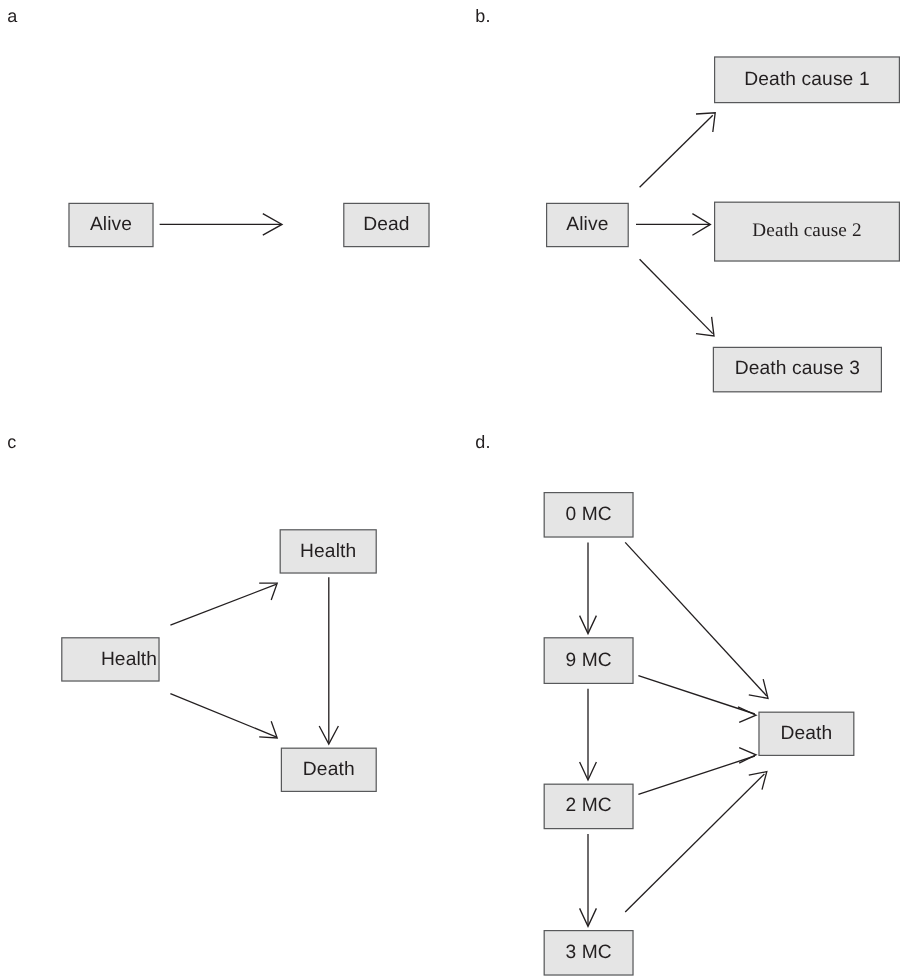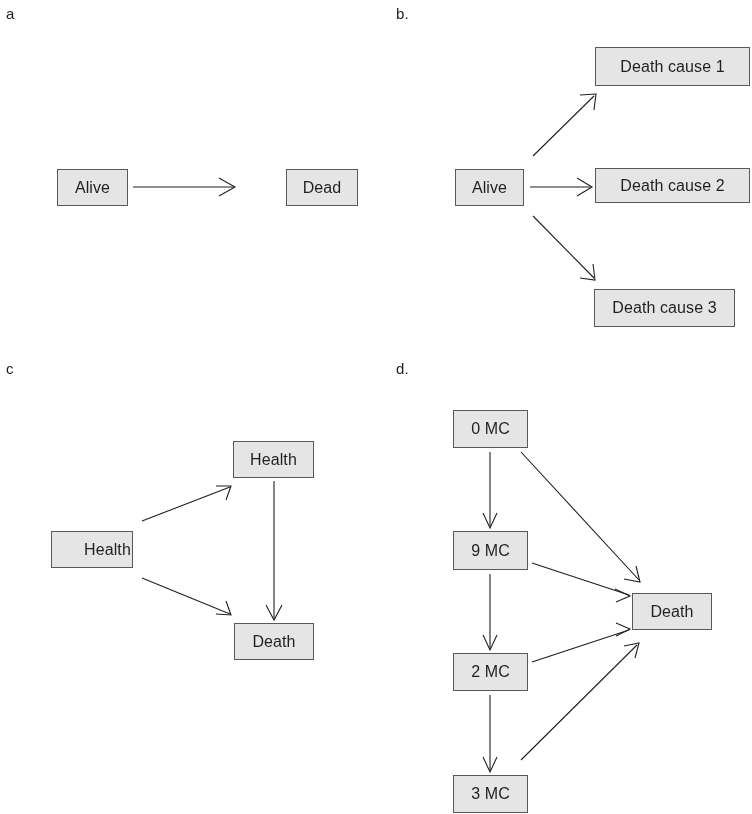--- a/index.html
+++ b/index.html
@@ -71,21 +71,21 @@
   <div class="node-box" style="left:57px; top:169px; width:71px; height:37px;">Alive</div>
 
   <div class="node-box" style="left:238px; top:169px; width:72px; height:37px;margin-left:48px;">Dead</div>
 
   <div class="panel-label" style="left:396px; top:6px;">b.</div>
 
   <div class="node-box" style="left:455px; top:169px; width:69px; height:37px;">Alive</div>
 
   <div class="node-box" style="left:595px; top:47px; width:155px; height:39px;">Death cause 1</div>
 
-  <div class="node-box" style="left:595px; top:168px; width:155px; height:35px;">Death cause 2</div>
+  <div class="node-box" style="left:595px; top:168px; width:155px; height:50px;font-family:Liberation Serif, serif;">Death cause 2</div>
 
   <div class="node-box" style="left:594px; top:289px; width:141px; height:38px;">Death cause 3</div>
 
   <div class="panel-label" style="left:6px; top:361px;">c</div>
 
   <div class="node-box" style="left:51px; top:531px; width:82px; height:37px;padding-left:31px;">Health</div>
 
   <div class="node-box" style="left:233px; top:441px; width:81px; height:37px;">Health</div>
 
   <div class="node-box" style="left:234px; top:623px; width:80px; height:37px;">Death</div>

